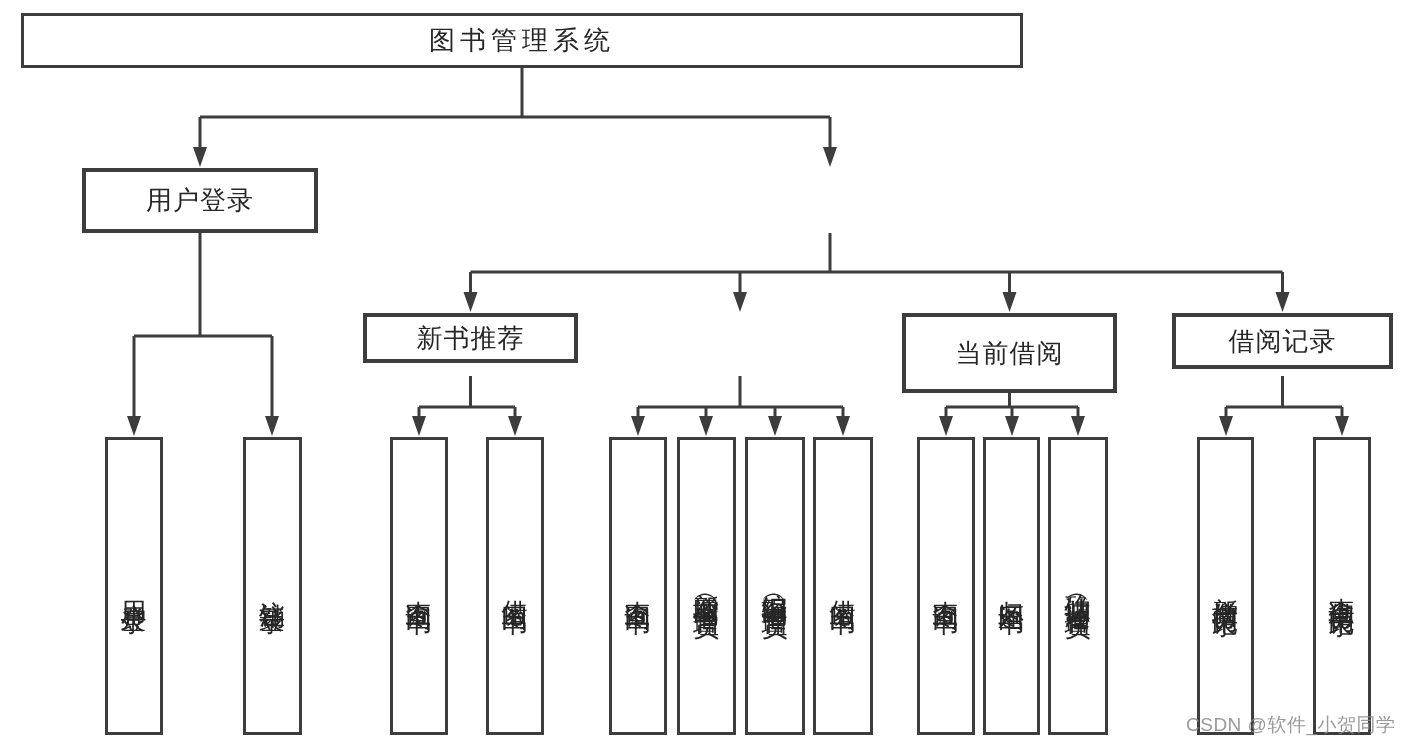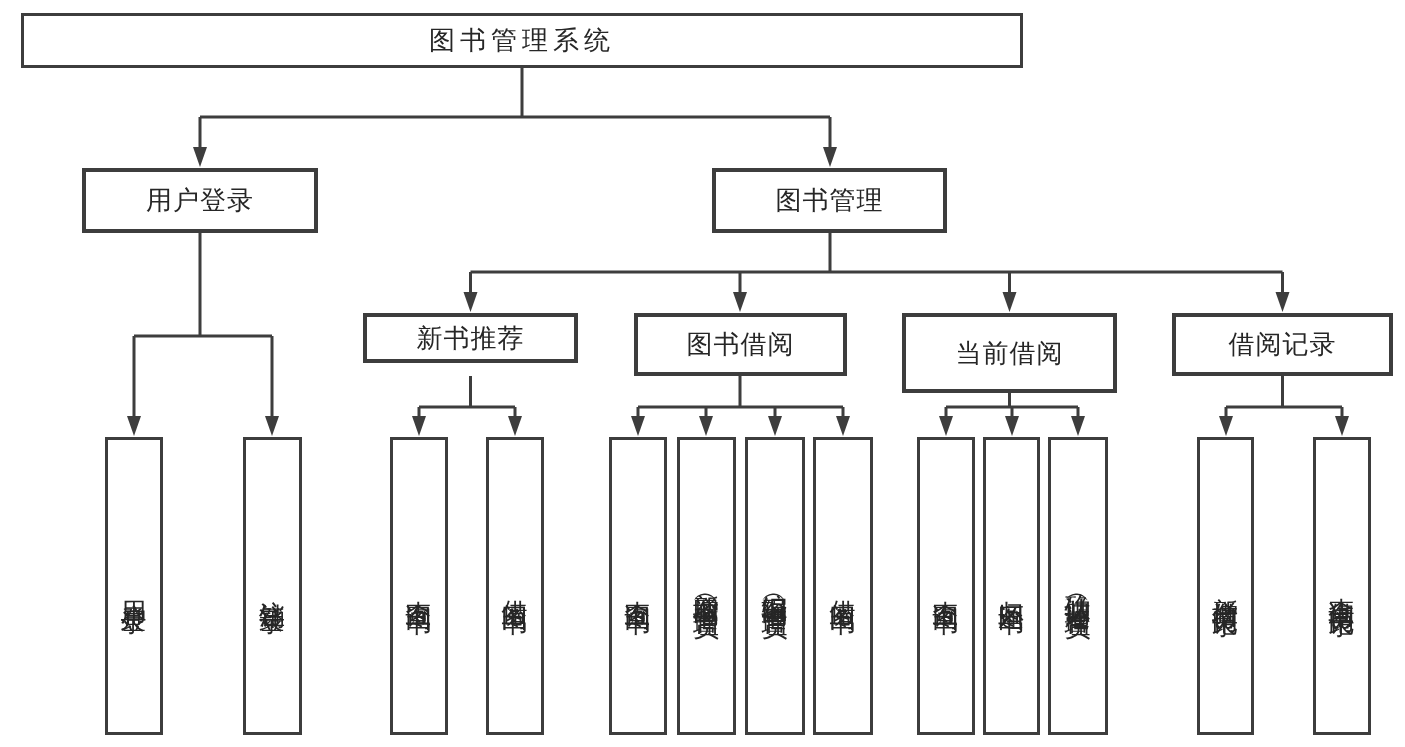--- a/index.html
+++ b/index.html
@@ -84,34 +84,28 @@
     </g>
   </svg>
 
   <div class="box h root" style="left:21px;top:13px;width:1002px;height:55px">
     <span>图书管理系统</span>
   </div>
 
   <div class="box h l2" style="left:82px;top:168px;width:236px;height:65px">
     <span>用户登录</span>
   </div>
-  <div class="box h l2" style="left:712px;top:168px;width:235px;height:65px">
-    <span>图书管理</span>
-  </div>
 
   <div class="box h l3" style="left:363px;top:313px;width:215px;height:50px">
     <span>新书推荐</span>
   </div>
-  <div class="box h l3" style="left:634px;top:313px;width:213px;height:63px">
-    <span>图书借阅</span>
-  </div>
   <div class="box h l3" style="left:902px;top:313px;width:215px;height:80px">
     <span>当前借阅</span>
   </div>
-  <div class="box h l3" style="left:1172px;top:313px;width:221px;height:63px">
+  <div class="box h l3" style="left:1172px;top:313px;width:221px;height:56px">
     <span>借阅记录</span>
   </div>
 
   <div class="box v" style="left:105px;top:437px;width:58px;height:298px">
     <span class="vtext">用户登录</span>
   </div>
   <div class="box v" style="left:243px;top:437px;width:59px;height:298px">
     <span class="vtext">注销登录</span>
   </div>
 
@@ -145,14 +139,15 @@
     <span class="vtext">确认归还（管理员）</span>
   </div>
 
   <div class="box v" style="left:1197px;top:437px;width:57px;height:298px">
     <span class="vtext">新增借阅记录</span>
   </div>
   <div class="box v" style="left:1313px;top:437px;width:58px;height:298px">
     <span class="vtext">查询借阅记录</span>
   </div>
 
+  <div class="watermark">CSDN @软件_小贺同学</div>
 
 </div>
 
 </body></html>

